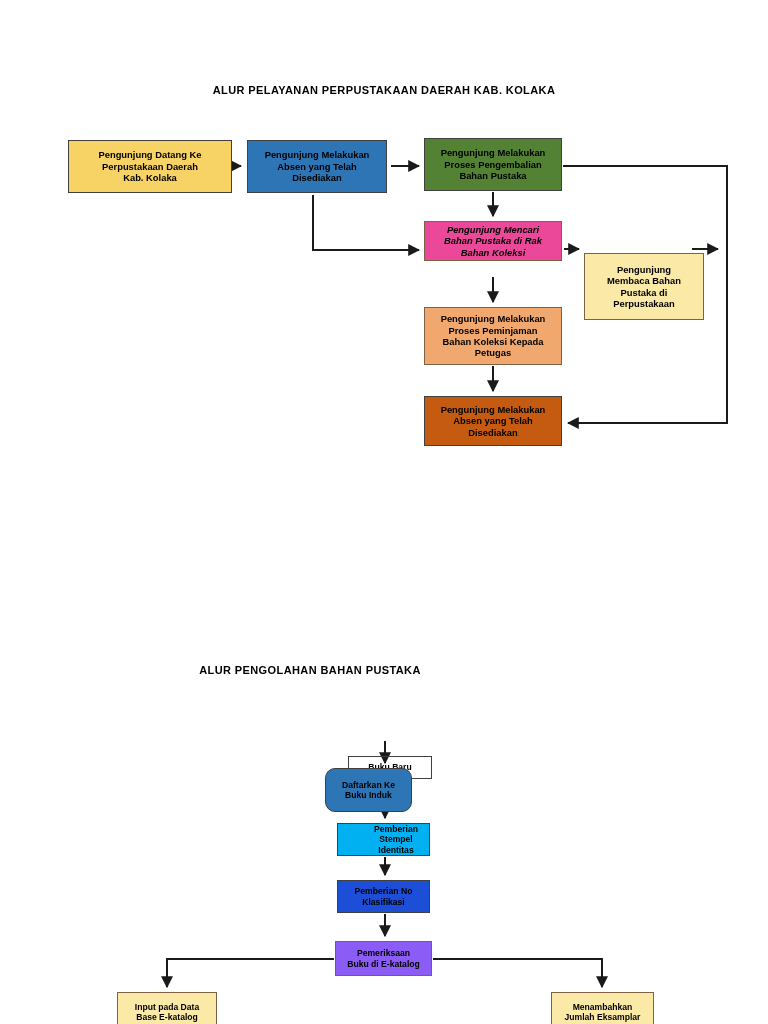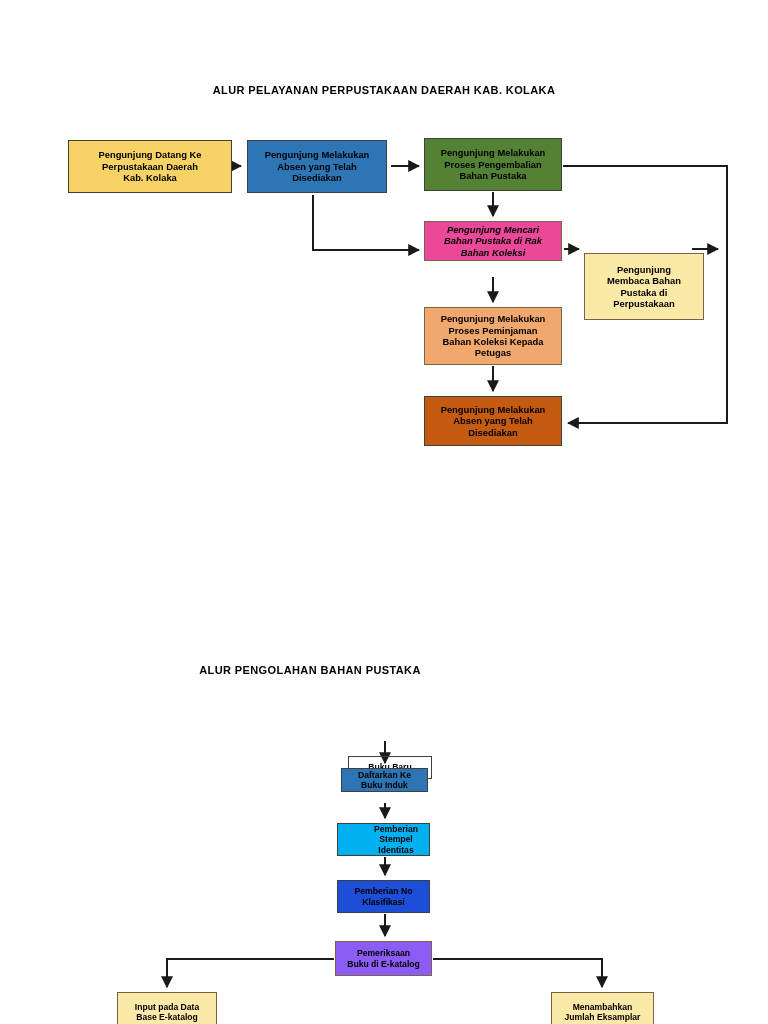--- a/index.html
+++ b/index.html
@@ -117,21 +117,21 @@
       <div class="node" style="left: 424px; top: 307px; width: 138px; height: 58px; background: rgb(240, 168, 110); border-color: rgb(127, 97, 69); color: rgb(0, 0, 0);">Pengunjung Melakukan
 Proses Peminjaman
 Bahan Koleksi Kepada
 Petugas</div>
       <div class="node" style="left: 424px; top: 396px; width: 138px; height: 50px; background: rgb(197, 90, 17); border-color: rgb(64, 64, 64); color: rgb(0, 0, 0);">Pengunjung Melakukan
 Absen yang Telah
 Disediakan</div>
     </div>
   <div class="flow-2" id="nodes-flow-2">
       <div class="node" style="left: 348px; top: 756px; width: 84px; height: 23px; border-color: rgb(64, 64, 64); color: rgb(0, 0, 0);">Buku Baru</div>
-      <div class="node" style="left: 341px; top: 768px; width: 87px; height: 24px; background: rgb(46, 117, 182); border-color: rgb(64, 64, 64); color: rgb(0, 0, 0);">Daftarkan Ke
+      <div class="node" style="left: 325px; top: 768px; width: 87px; height: 44px; background: rgb(46, 117, 182); border-color: rgb(64, 64, 64); color: rgb(0, 0, 0); border-radius: 10px;">Daftarkan Ke
 Buku Induk</div>
       <div class="node" style="left: 337px; top: 823px; width: 93px; height: 33px; background: rgb(0, 176, 240); border-color: rgb(64, 64, 64); color: rgb(0, 0, 0); padding-left: 28px;">Pemberian
 Stempel Identitas</div>
       <div class="node" style="left: 337px; top: 880px; width: 93px; height: 33px; background: #1d4ed8; border-color: rgb(64, 64, 64); color: rgb(0, 0, 0);">Pemberian No
 Klasifikasi</div>
       <div class="node" style="left: 335px; top: 941px; width: 97px; height: 35px; background: #8b5cf6; border-color: rgb(127, 97, 69); color: rgb(0, 0, 0);">Pemeriksaan
 Buku di E-katalog</div>
       <div class="node" style="left: 117px; top: 992px; width: 100px; height: 40px; background: rgb(251, 233, 168); border-color: rgb(127, 97, 69); color: rgb(0, 0, 0);">Input pada Data
 Base E-katalog</div>
       <div class="node" style="left: 551px; top: 992px; width: 103px; height: 40px; background: rgb(251, 233, 168); border-color: rgb(127, 97, 69); color: rgb(0, 0, 0);">Menambahkan

